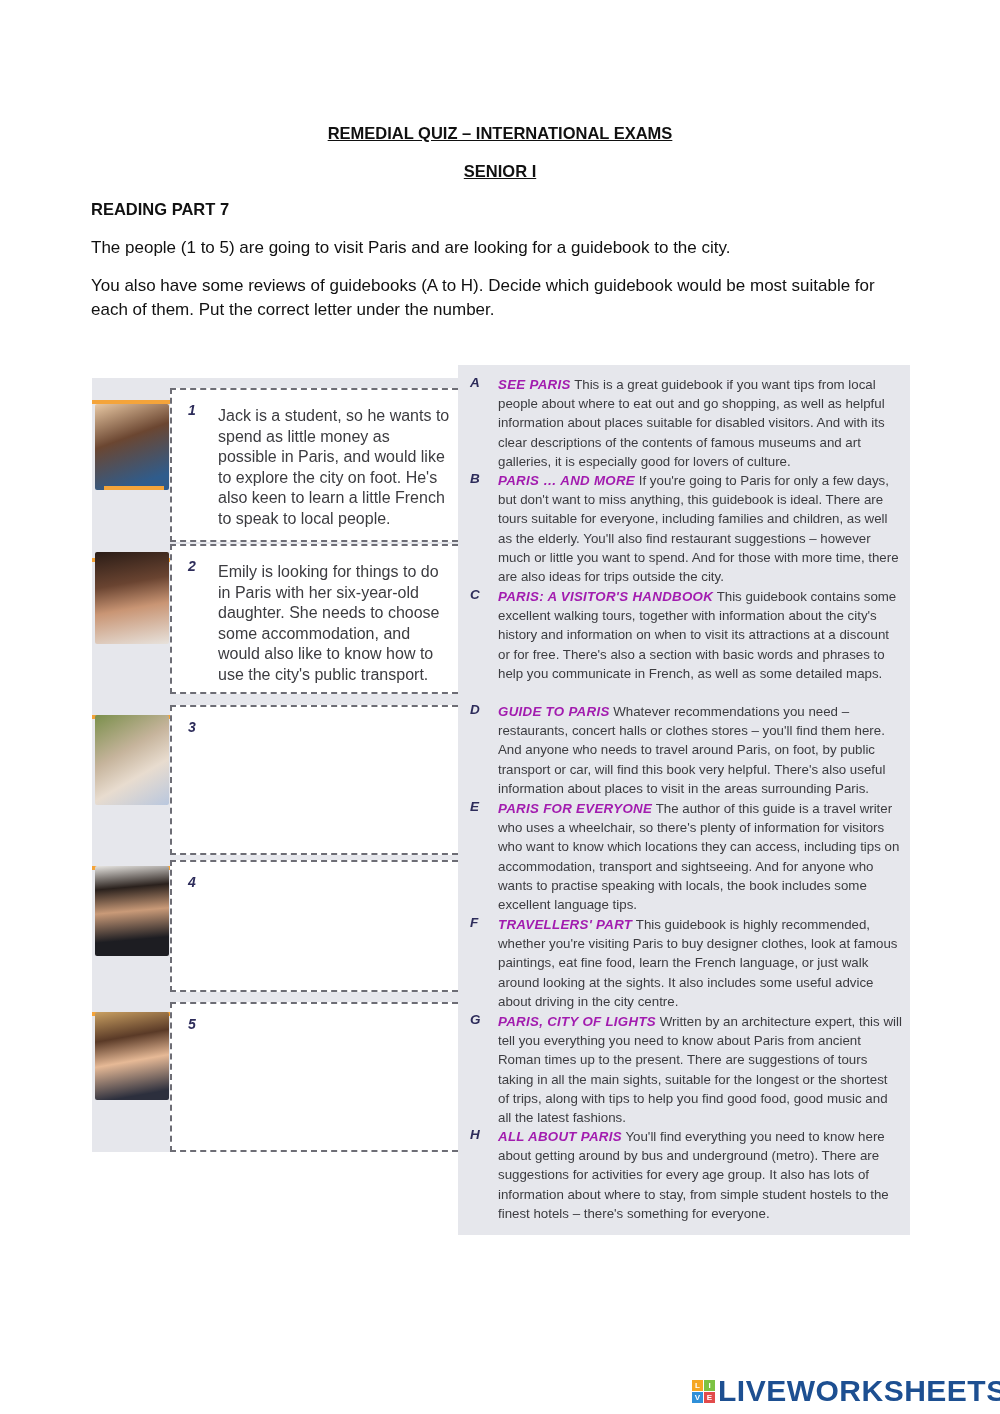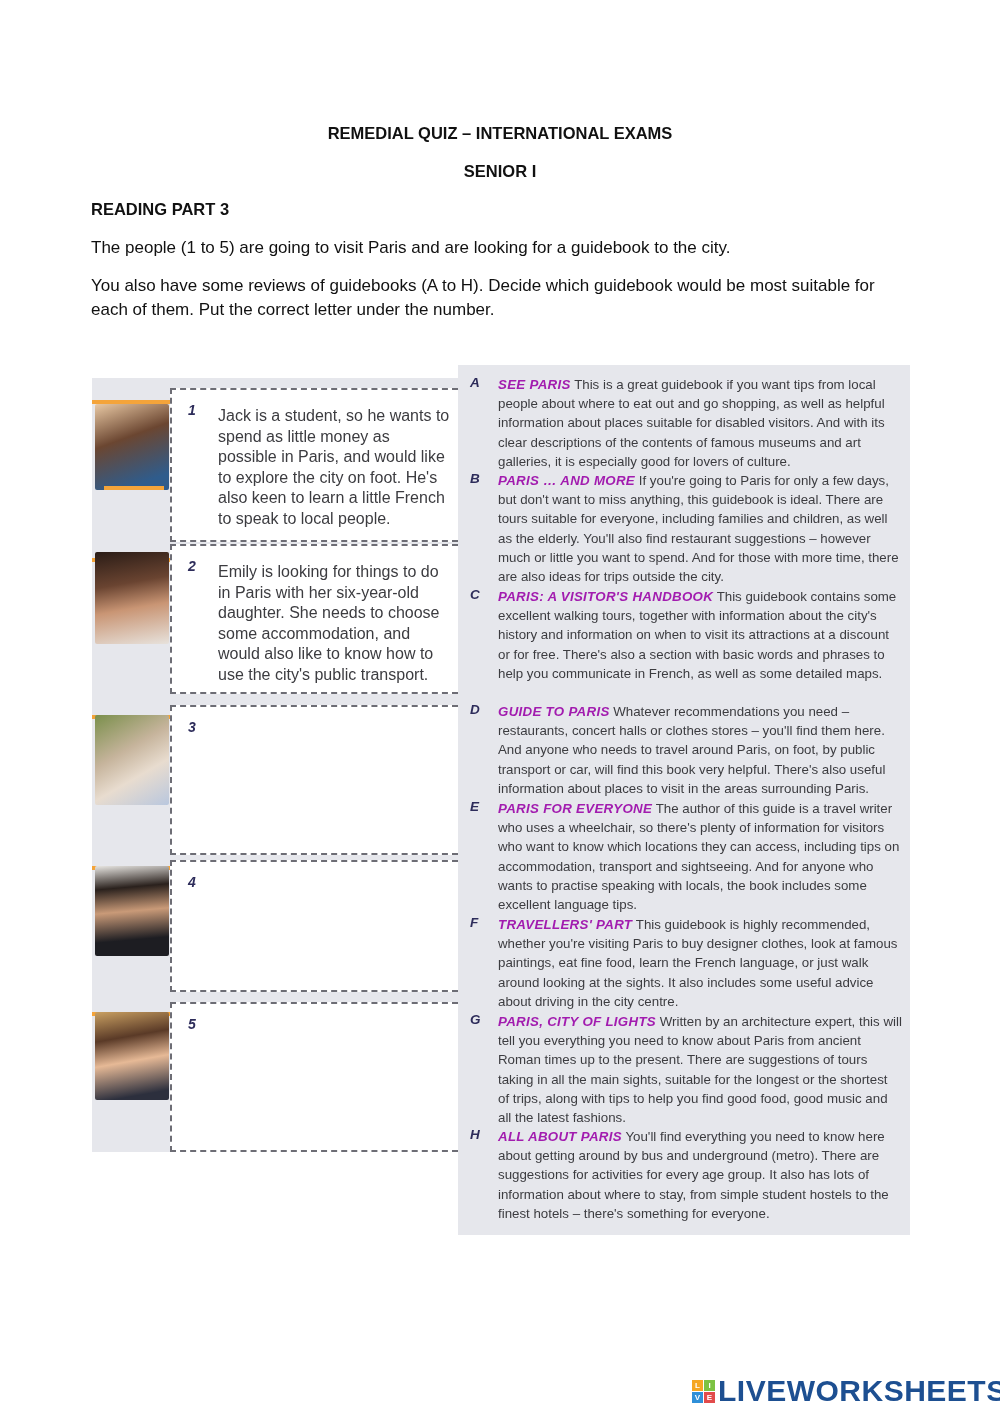--- a/index.html
+++ b/index.html
@@ -1,18 +1,18 @@
 <!DOCTYPE html>
 <html><head>
 <meta charset="utf-8">
 <style>
   html, body { margin:0; padding:0; background:#ffffff; }
   body { width:1000px; height:1414px; position:relative; overflow:hidden;
          font-family:"Liberation Sans", sans-serif; color:#111; }
-  .title { position:absolute; left:0; width:1000px; text-align:center; font-weight:bold; font-size:16.5px; }
+  .title { position:absolute; left:0; width:1000px; text-align:center; font-weight:bold; font-size:16.5px;text-decoration:underline; }
   .h-section { position:absolute; left:91px; font-weight:bold; font-size:16.5px; }
   .para { position:absolute; left:91px; width:820px; font-size:17px; line-height:24px; }
 
   
   .left-panel { position:absolute; left:92px; top:378px; width:366px; height:774px; background:#e6e7ec; }
   .person { position:absolute; left:0; width:366px; }
   .photo { position:absolute; left:3px; width:74px; height:86px; border-radius:2px; }
   .photo-accent { position:absolute; left:0; width:80px; height:4px; background:#f4a43a; }
   .card { position:absolute; left:78px; right:0; background:#fff;
           border-top:2px dashed #6d6d75; border-bottom:2px dashed #6d6d75; border-left:2px dashed #6d6d75; }
@@ -29,21 +29,21 @@
   .logo { position:absolute; left:692px; top:1374px; display:flex; align-items:center; }
   .logo-grid { display:grid; grid-template-columns:11px 11px; grid-template-rows:11px 11px; gap:1px; margin-right:3px; }
   .logo-grid span { display:flex; align-items:center; justify-content:center; font-size:8px; font-weight:bold; color:#fff; }
   .logo-text { font-weight:bold; font-size:30px; color:#1d4f91; letter-spacing:0.5px; font-family:"Liberation Sans", sans-serif; }
 </style>
 </head>
 <body>
 
 <div class="title" style="top:124px;">REMEDIAL QUIZ – INTERNATIONAL EXAMS</div>
 <div class="title" style="top:162px;">SENIOR I</div>
-<div class="h-section" style="top:200px;">READING PART 3</div>
+<div class="h-section" style="top:200px;">READING PART 7</div>
 <div class="para" style="top:236px;">The people (1 to 5) are going to visit Paris and are looking for a guidebook to the city.</div>
 <div class="para" style="top:274px;">You also have some reviews of guidebooks (A to H). Decide which guidebook would be most suitable for each of them. Put the correct letter under the number.</div>
 
 <div class="left-panel">
   <div class="person" style="top:10px;height:158px;">
     <div class="photo-accent" style="top:12px;"></div>
     <div class="photo" style="top:16px;background:linear-gradient(160deg,#e9c9a4 0%,#6b4631 40%,#2f5c8c 85%);"></div>
     <div class="photo-accent" style="top:98px;width:60px;left:12px;"></div>
     <div class="card" style="top:0;height:150px;">
       <span class="num">1</span>

